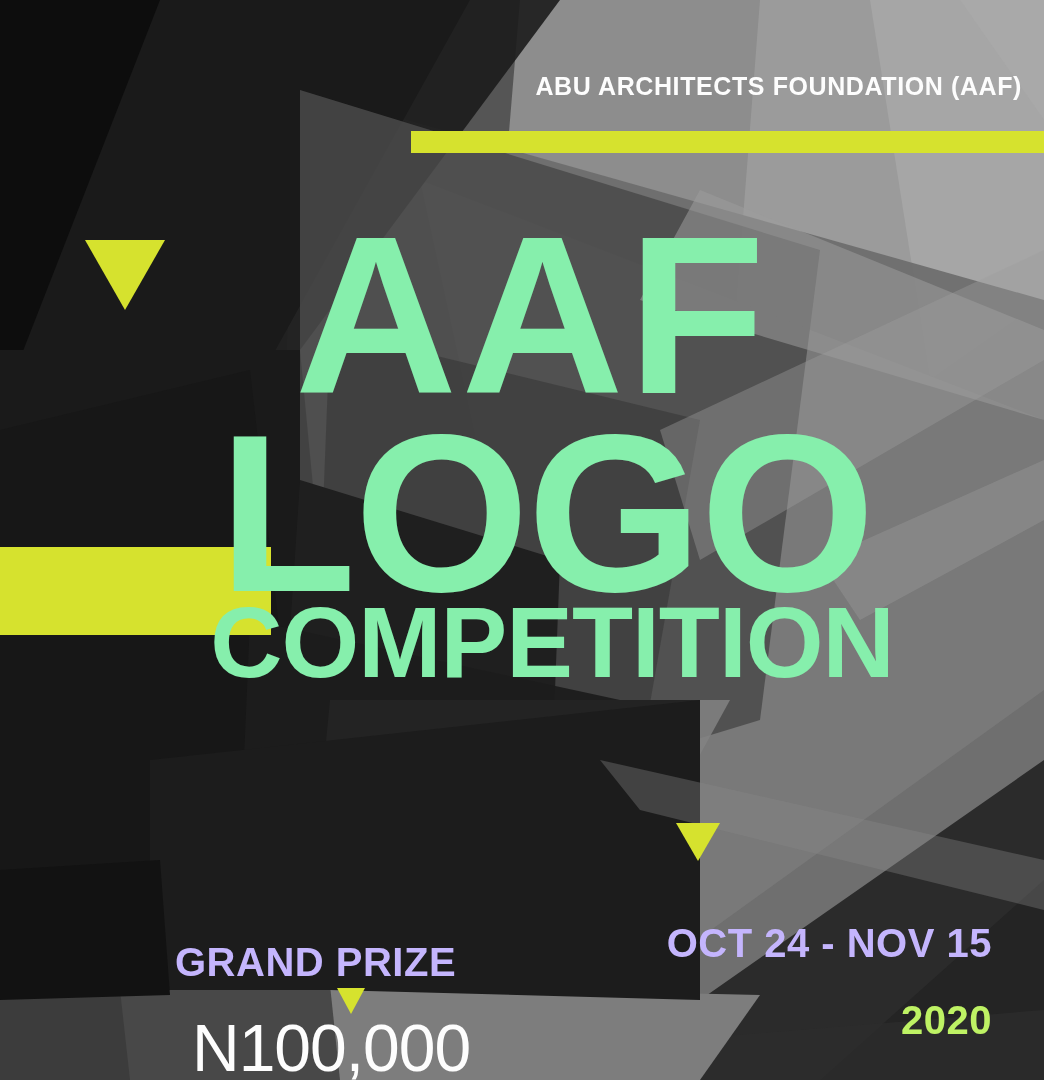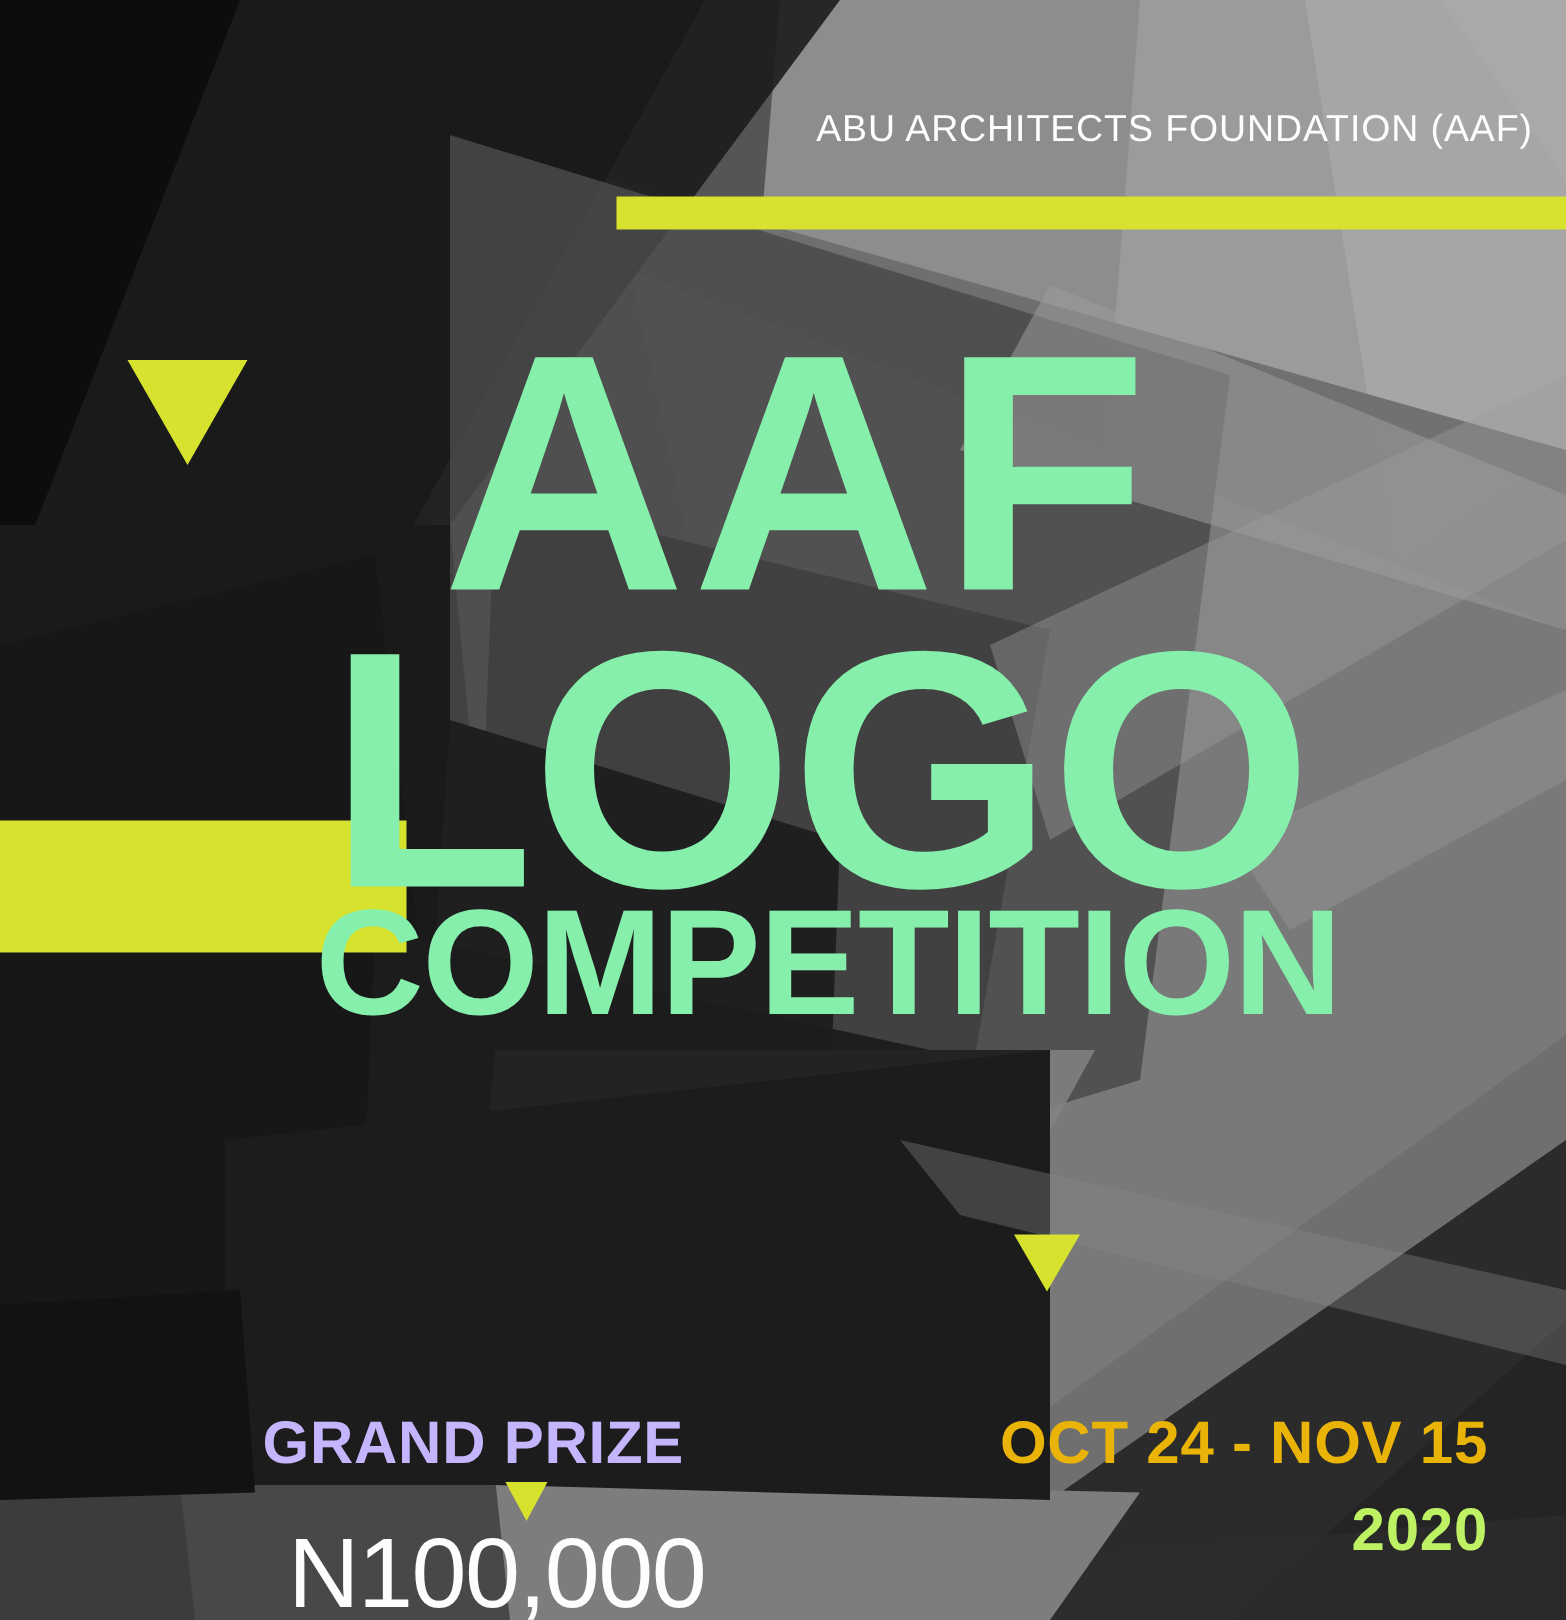--- a/index.html
+++ b/index.html
@@ -32,21 +32,21 @@
     border-top-color:var(--accent);
   }
   .tri-1{ left:85px; top:240px; border-left-width:40px; border-right-width:40px; border-top-width:70px; }
   .tri-2{ left:676px; top:823px; border-left-width:22px; border-right-width:22px; border-top-width:38px; }
   .tri-3{ left:337px; top:988px; border-left-width:14px; border-right-width:14px; border-top-width:26px; }
 
   
   .org{
     position:absolute; right:22px; top:72px;
     color:#fdfdfd;
-    font-size:25px; font-weight:normal;
+    font-size:25px; font-weight:bold;
     letter-spacing:0.6px;
     white-space:nowrap;
     text-align:left;
   }
   .headline{
     position:absolute; left:0; top:216px; width:1044px;
     text-align:center;
     color:#86efac;
     font-weight:bold;
     line-height:0.88;
@@ -72,22 +72,22 @@
     position:absolute; left:175px; top:940px;
     color:#c4b5fd; font-size:40px; font-weight:bold;
     letter-spacing:0.5px; white-space:nowrap;
   }
   .prize-amount{
     position:absolute; left:192px; top:1010px;
     color:#fdfdfd; font-size:66px; font-weight:normal;
     letter-spacing:-1px; white-space:nowrap;
   }
   .dates{
-    position:absolute; right:52px; top:940px;
-    color:#eab308; font-size:40px; font-weight:bold;
+    position:absolute; right:52px; top:921px;
+    color:#c4b5fd; font-size:40px; font-weight:bold;
     letter-spacing:0.5px; white-space:nowrap; text-align:right;
   }
   .year{
     position:absolute; right:52px; top:998px;
     color:#bef264; font-size:40px; font-weight:bold;
     letter-spacing:0.5px; white-space:nowrap; text-align:right;
   }
 </style>
 </head>
 <body>

